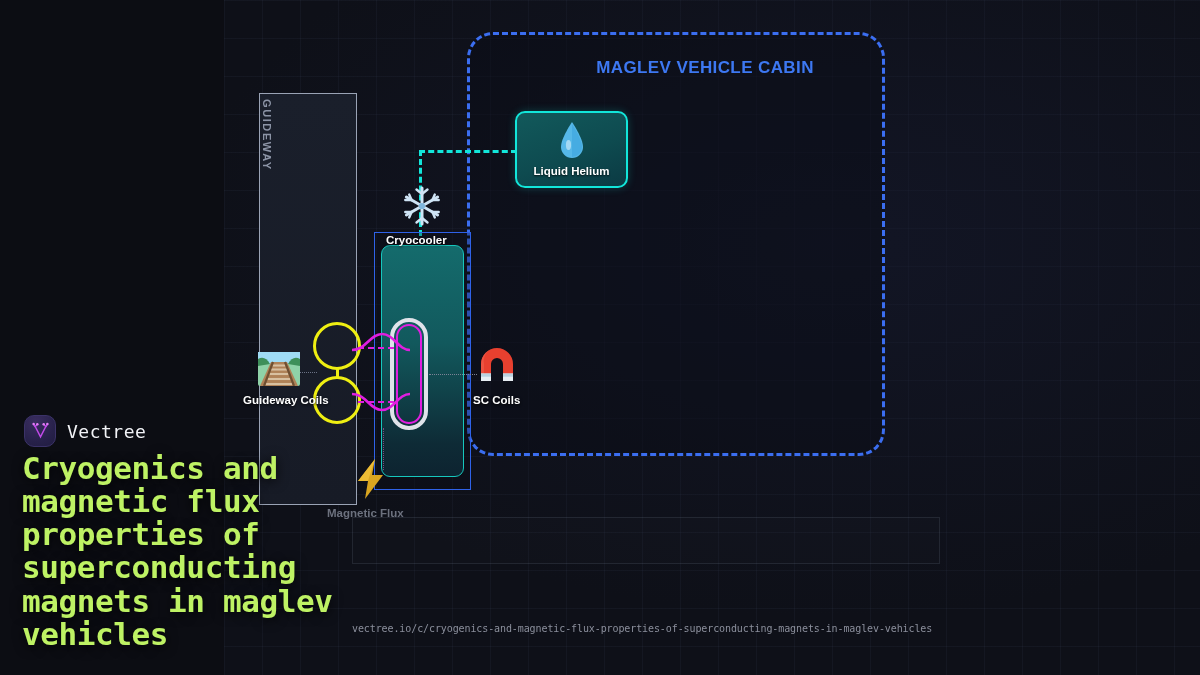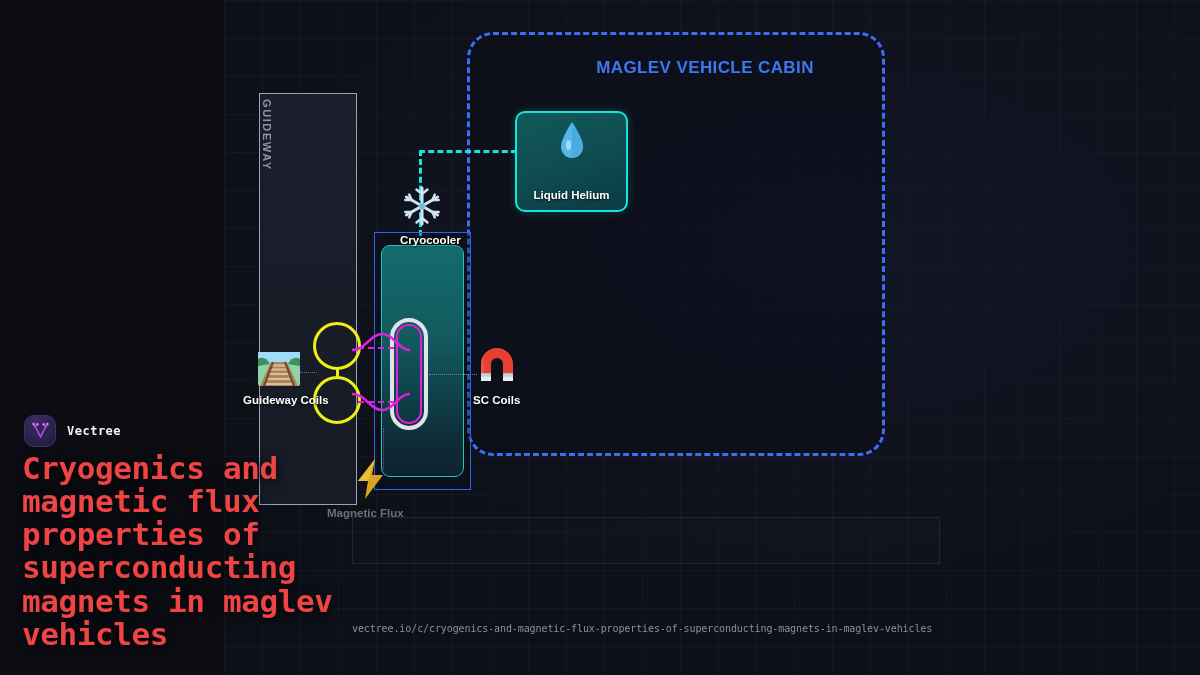--- a/index.html
+++ b/index.html
@@ -67,21 +67,21 @@
     position: absolute;
     left: 467px; top: 58px; width: 476px;
     text-align: center;
     color: #3d78f2;
     font-size: 17px; font-weight: 700; letter-spacing: 0.4px;
   }
 
   
   #helium {
     position: absolute;
-    left: 515px; top: 111px; width: 113px; height: 101px;
+    left: 515px; top: 111px; width: 113px; height: 77px;
     border-radius: 10px;
     border: 2px solid #12e6da;
     background: linear-gradient(160deg, #12595b 0%, #0e4b50 55%, #0b3a43 100%);
     box-shadow: 0 0 9px rgba(18,230,218,0.22);
   }
   #helium .drop {
     position: absolute; left: 50%; top: 8px; transform: translateX(-50%);
   }
   #helium .cap {
     position: absolute; left: 0; right: 0; bottom: 9px;
@@ -160,21 +160,21 @@
   #dot-guide-2 { left: 429px; top: 374px; width: 48px; border-color: #7c8296; }
   #dot-guide-3 { left: 383px; top: 428px; height: 42px; border-color: #7a4d86; }
 
   
   .nodelabel {
     position: absolute;
     color: #ffffff; font-size: 11.5px; font-weight: 700;
     text-shadow: 0 1px 3px rgba(0,0,0,0.9);
     white-space: nowrap;
   }
-  #lbl-cryocooler { left: 400px; top: 234px; }
+  #lbl-cryocooler { left: 386px; top: 234px; }
   #lbl-guideway   { left: 231px; top: 394px; margin-left: 12px; }
   #lbl-sccoil     { left: 473px; top: 394px; }
   #lbl-flux       { left: 327px; top: 507px; color: #6c717e; text-shadow: none; }
 
   .iconbox { position: absolute; }
   #ico-snow  { left: 402px; top: 185px; }
   #ico-rail  { left: 258px; top: 352px; }
   #ico-mag   { left: 476px; top: 344px; }
   #ico-bolt  { left: 354px; top: 458px; }
 
@@ -191,27 +191,27 @@
     position: absolute; left: 24px; top: 415px;
     display: flex; align-items: center; gap: 11px;
   }
   #brand-mark {
     width: 32px; height: 32px; border-radius: 10px;
     background: radial-gradient(120% 120% at 35% 20%, #3a2d60 0%, #27214a 55%, #1e1a3c 100%);
     border: 1px solid #3b3268;
     display: flex; align-items: center; justify-content: center;
   }
   #brand-name {
-    color: #f2f3f7; font-size: 12px; font-weight: 700;
+    color: #f2f3f7; font-size: 18px; font-weight: 400;
     font-family: "DejaVu Sans Mono", monospace;
     letter-spacing: 0.5px;
   }
   #headline {
     position: absolute; left: 22px; top: 452px; width: 350px;
-    color: #ef4444;
+    color: #bef264;
     font-family: "DejaVu Sans Mono", monospace;
     font-size: 31px; font-weight: 700; line-height: 1.07;
     letter-spacing: -0.4px;
     text-shadow: 0 2px 12px rgba(0,0,0,0.85);
   }
   #url {
     position: absolute; left: 352px; top: 623px;
     color: #8b8f9c;
     font-family: "DejaVu Sans Mono", monospace;
     font-size: 10px; letter-spacing: -0.1px;

